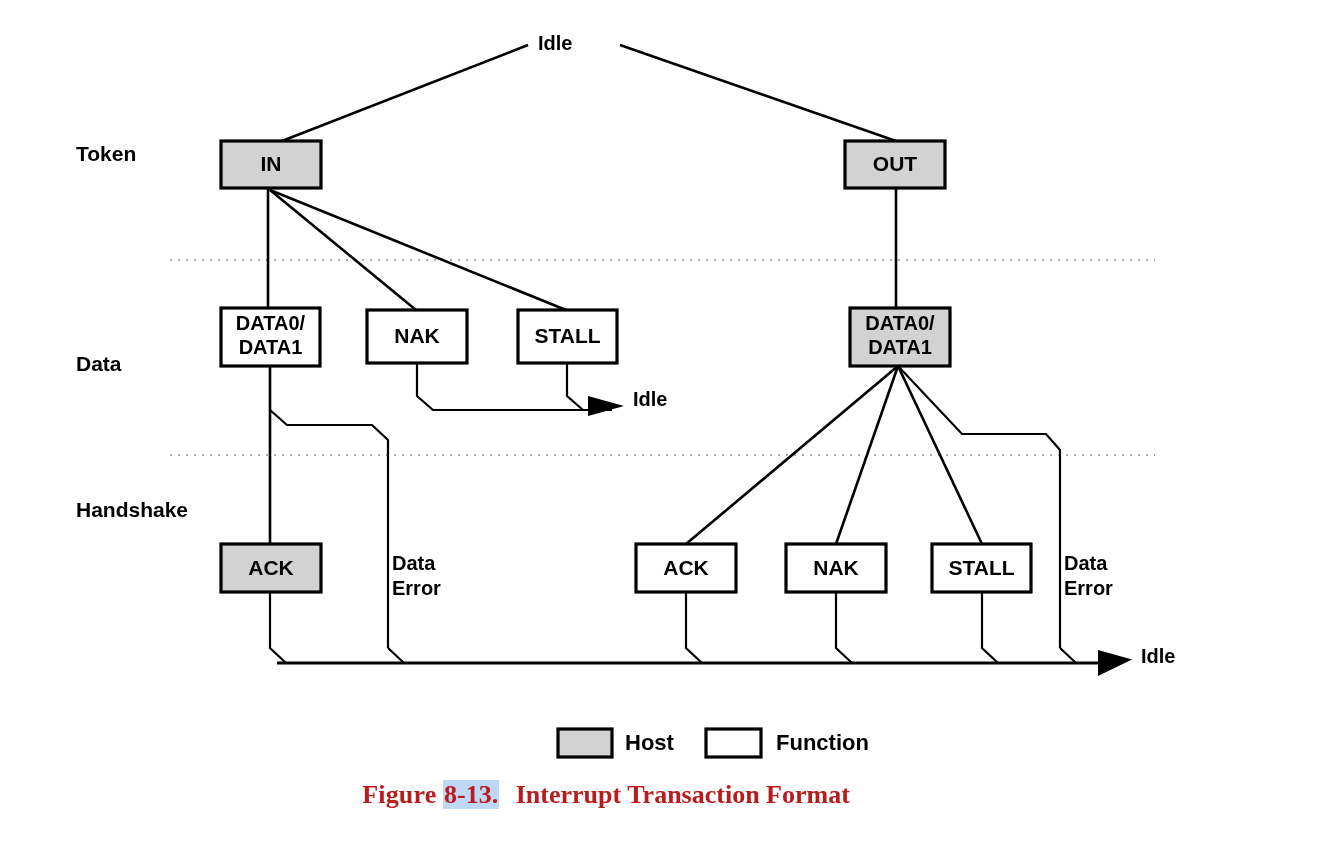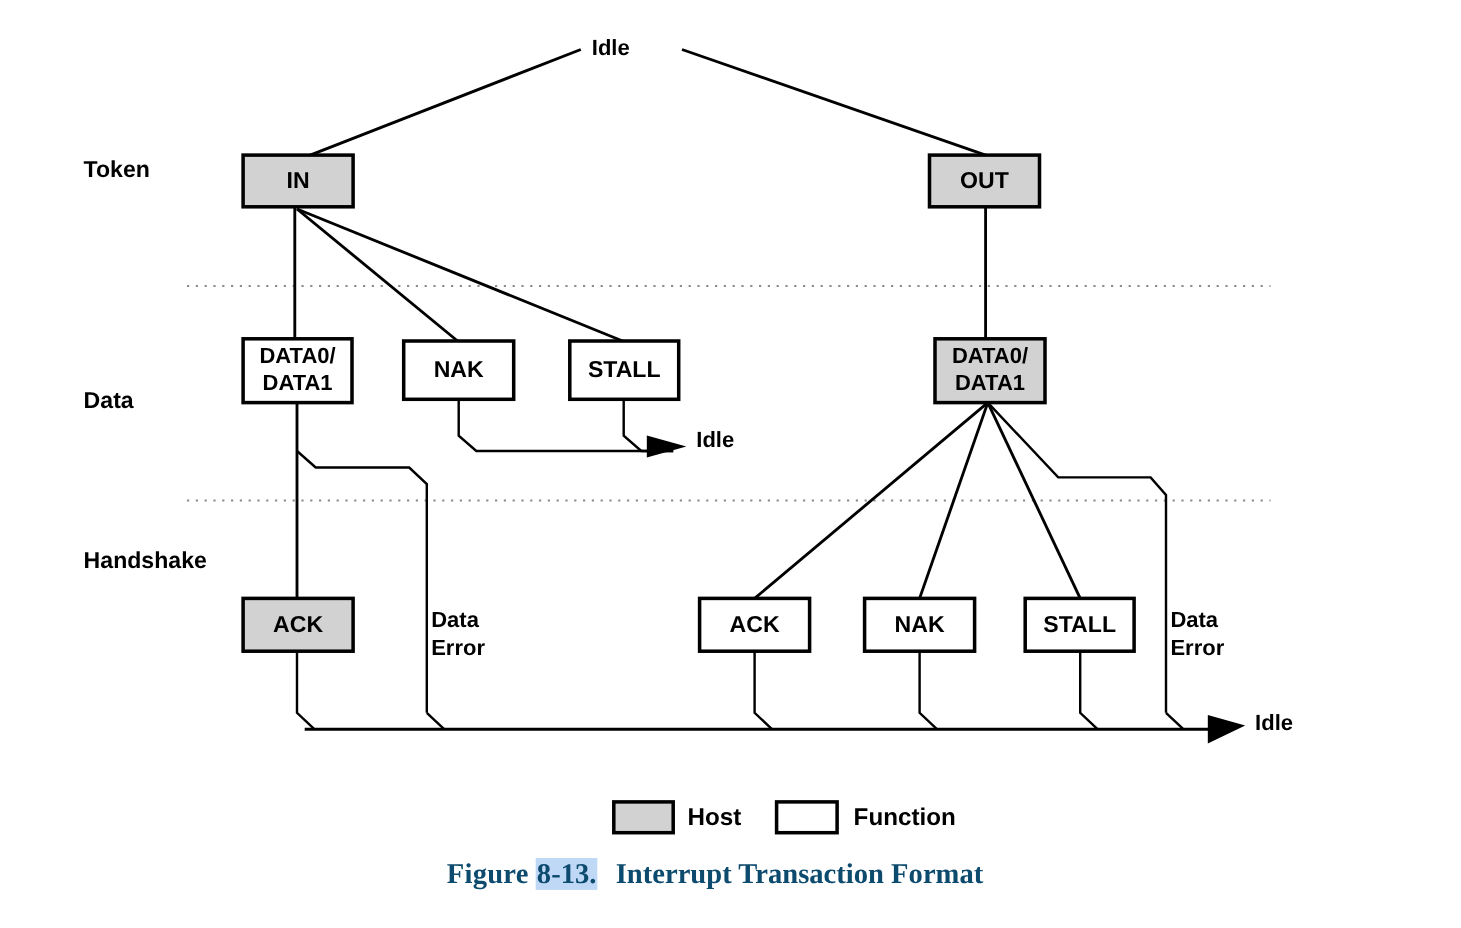--- a/index.html
+++ b/index.html
@@ -14,21 +14,21 @@
   .rail{stroke:#000000;stroke-width:2.8;fill:none;}
   .sep{stroke:#8c8c8c;stroke-width:1.6;stroke-dasharray:2 6;fill:none;}
   .arrow-head{fill:#000000;stroke:none;}
   .box-label{font-family:"Liberation Sans",sans-serif;font-size:21px;font-weight:bold;fill:#000000;text-anchor:middle;dominant-baseline:middle;}
   .box-label-sm{font-size:20px;}
   .row-label{font-family:"Liberation Sans",sans-serif;font-size:21px;font-weight:bold;fill:#000000;text-anchor:start;dominant-baseline:middle;}
   .idle-label{font-family:"Liberation Sans",sans-serif;font-size:20px;font-weight:bold;fill:#000000;text-anchor:start;dominant-baseline:middle;}
   .err-label{font-family:"Liberation Sans",sans-serif;font-size:20px;font-weight:bold;fill:#000000;text-anchor:start;dominant-baseline:middle;}
   .legend-label{font-family:"Liberation Sans",sans-serif;font-size:22px;font-weight:bold;fill:#000000;text-anchor:start;dominant-baseline:middle;}
   .caption{position:absolute;left:0;width:1212px;top:780px;text-align:center;
-           font-family:"Liberation Serif",serif;font-size:26px;font-weight:bold;color:#0c4a6e;white-space:nowrap;margin-left:44px;}
+           font-family:"Liberation Serif",serif;font-size:26px;font-weight:bold;color:#b91c1c;white-space:nowrap;}
   .caption .figword{letter-spacing:0.2px;}
   .caption .fignum{background:#bed8f5;padding:0 1px;}
   .caption .captitle{margin-left:10px;}
 </style>
 </head>
 <body>
 
 <div id="figure-root">
 
   <svg id="diagram" viewBox="0 0 1328 844">

